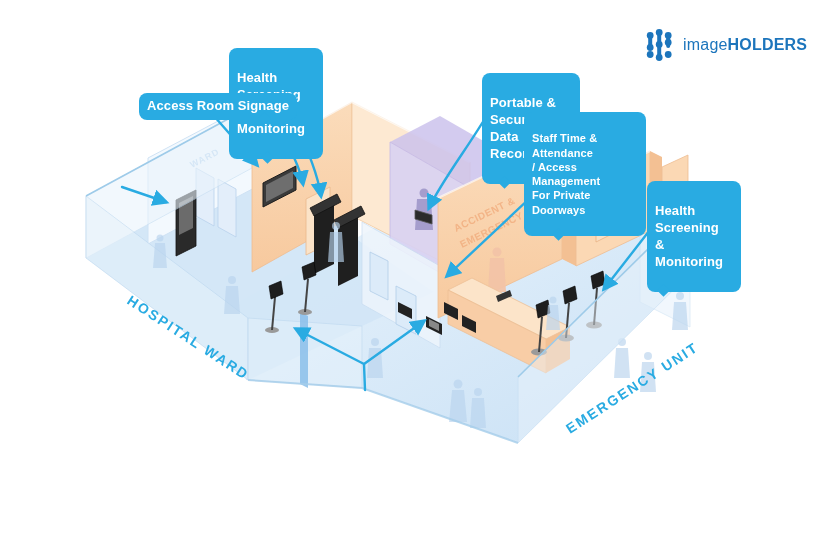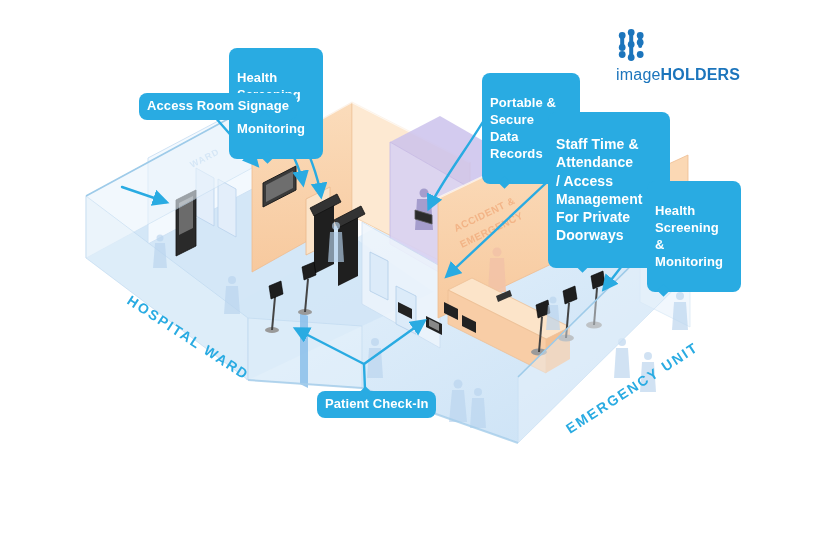--- a/index.html
+++ b/index.html
@@ -12,28 +12,28 @@
            letter-spacing:.1px;}
   .tail{position:absolute;width:9px;height:9px;background:#29ABE2;transform:rotate(45deg);}
   #c1{left:229px;top:48px;width:78px;}
   #c1 .tail{bottom:-3px;left:34px;}
   #c2{left:139px;top:93px;white-space:nowrap;}
   #c2 .tail{bottom:-3px;right:28px;}
   #c3{left:70px;top:150px;width:74px;}
   #c3 .tail{bottom:-3px;right:24px;}
   #c4{left:461px;top:73px;width:82px;margin-left:21px;}
   #c4 .tail{bottom:-3px;left:18px;}
-  #c5{left:548px;top:112px;width:106px;font-size:14px;}
+  #c5{left:524px;top:112px;width:106px;font-size:11px;}
   #c5 .tail{bottom:-3px;left:30px;}
   #c6{left:647px;top:181px;width:78px;}
   #c6 .tail{bottom:-3px;left:12px;}
   #c7{left:317px;top:391px;white-space:nowrap;}
   #c7 .tail{top:-3px;left:44px;}
   
-  .logo{position:absolute;left:616px;top:29px;display:flex;gap:5px;z-index:6;flex-direction:column;}
+  .logo{position:absolute;left:644px;top:29px;display:flex;align-items:center;gap:5px;z-index:6;}
   .logo-text{font-size:16px;color:#1C75BC;letter-spacing:.2px;}
   .logo-text .lt-reg{font-weight:400;}
   .logo-text .lt-bold{font-weight:800;}
 </style>
 </head>
 <body>
 
 <div class="stage">
 
   <svg class="scene" width="820" height="545" viewBox="0 0 820 545">
@@ -250,24 +250,20 @@
   </div>
   <div class="callout" id="c5">
     <span>Staff Time &amp; Attendance
 / Access Management
 For Private Doorways</span>
     <span class="tail"></span>
   </div>
   <div class="callout" id="c6">
     <span>Health Screening
 &amp; Monitoring</span>
-    <span class="tail"></span>
-  </div>
-  <div class="callout" id="c7">
-    <span>Patient Check-In</span>
     <span class="tail"></span>
   </div>
 
   <div class="logo">
     <svg width="34" height="32" viewBox="0 0 34 32">
       <g fill="#1C75BC">
         <rect x="4.2" y="6" width="4" height="13" rx="2"></rect>
         <rect x="13.2" y="3" width="4" height="13" rx="2"></rect>
         <rect x="13.2" y="16" width="4" height="13" rx="2"></rect>
         <rect x="22.2" y="6" width="4" height="13" rx="2"></rect>

